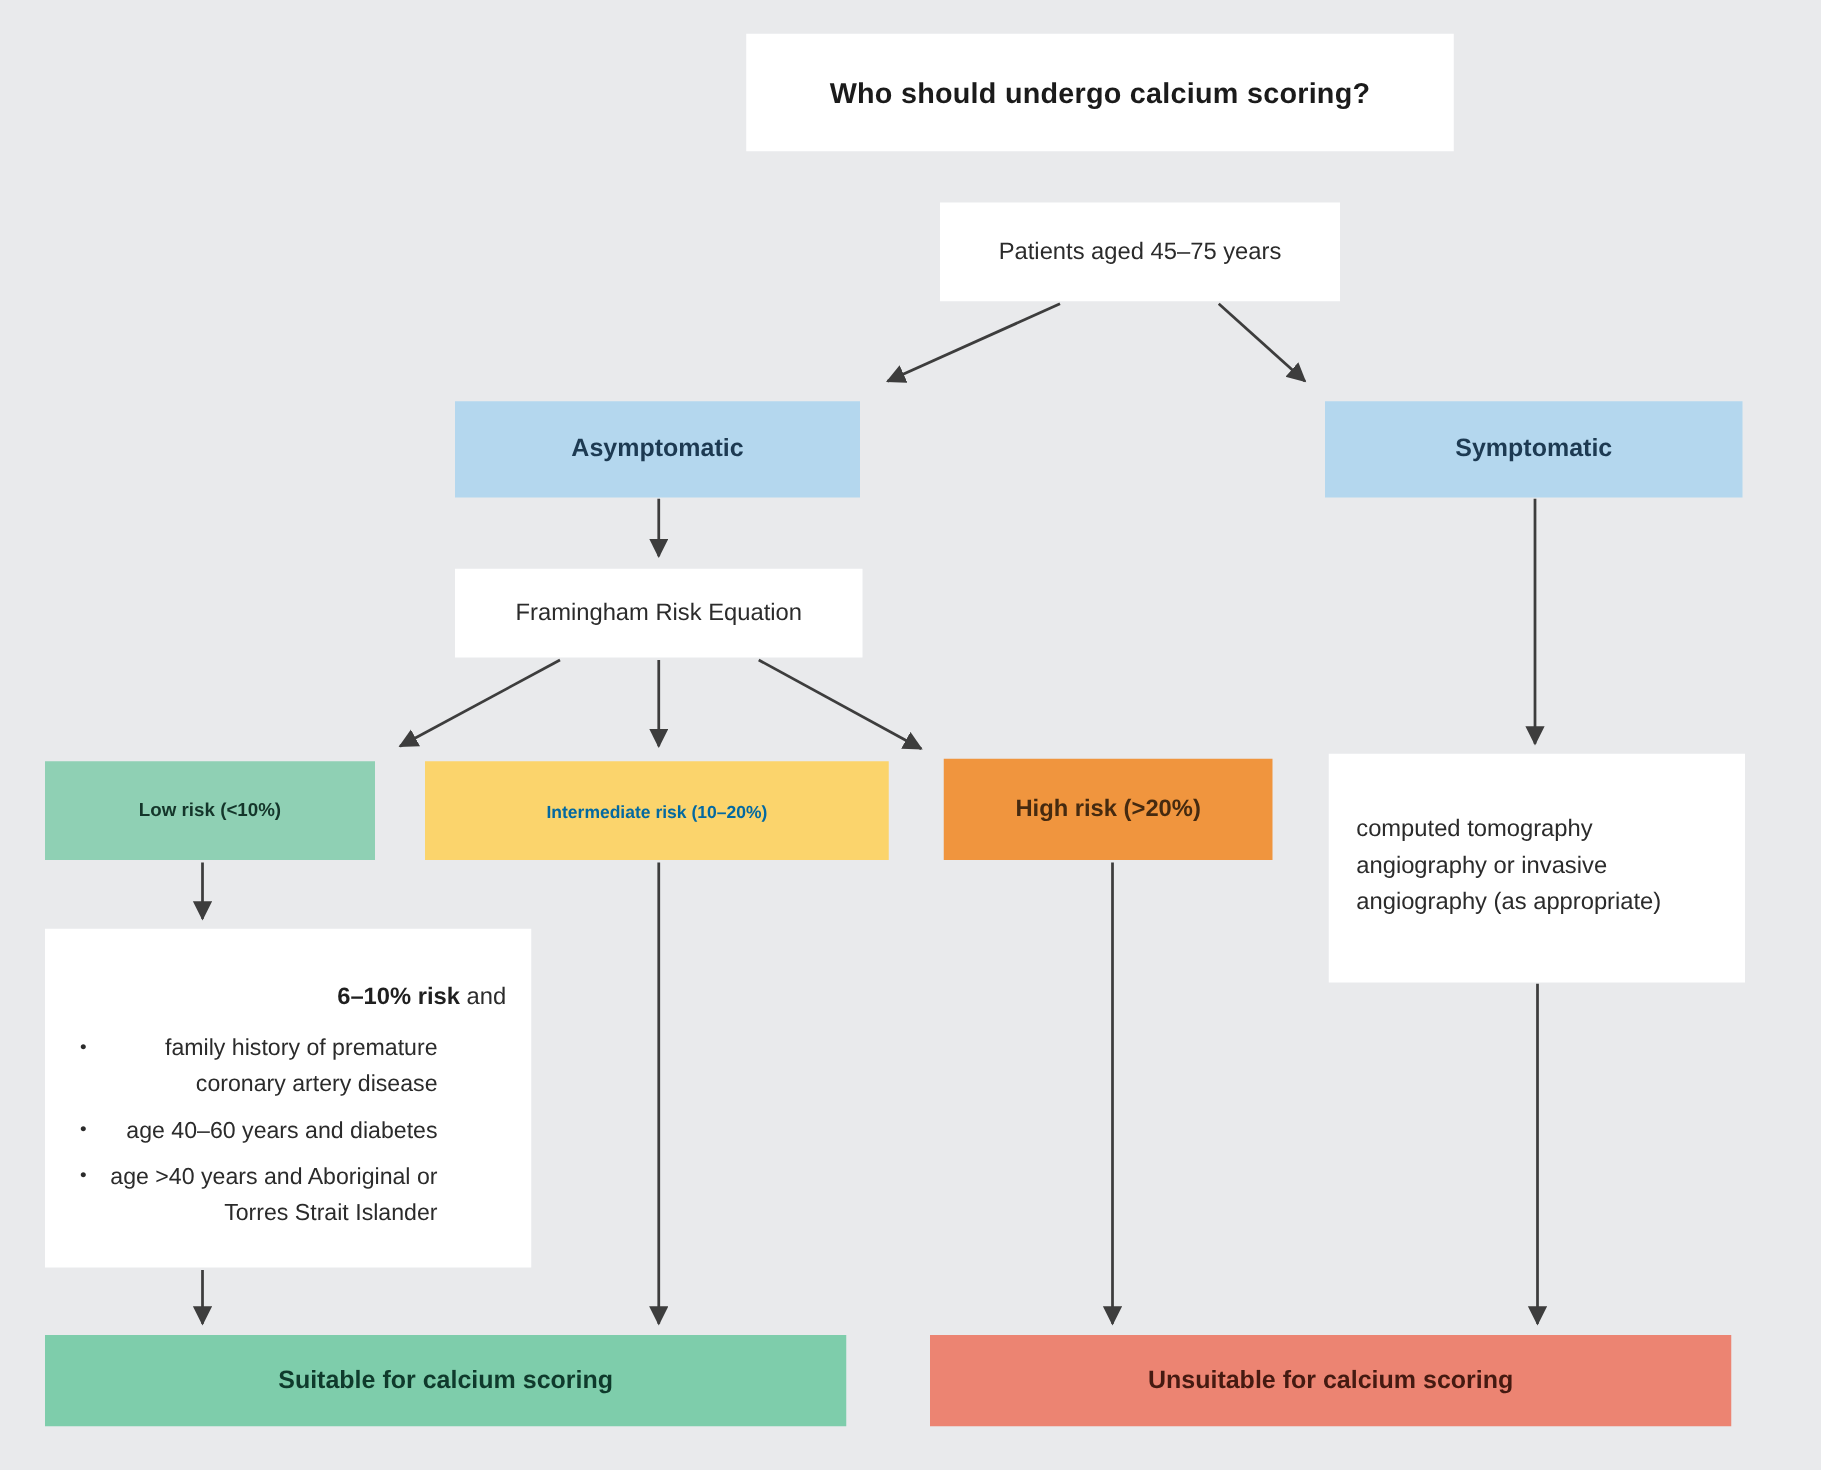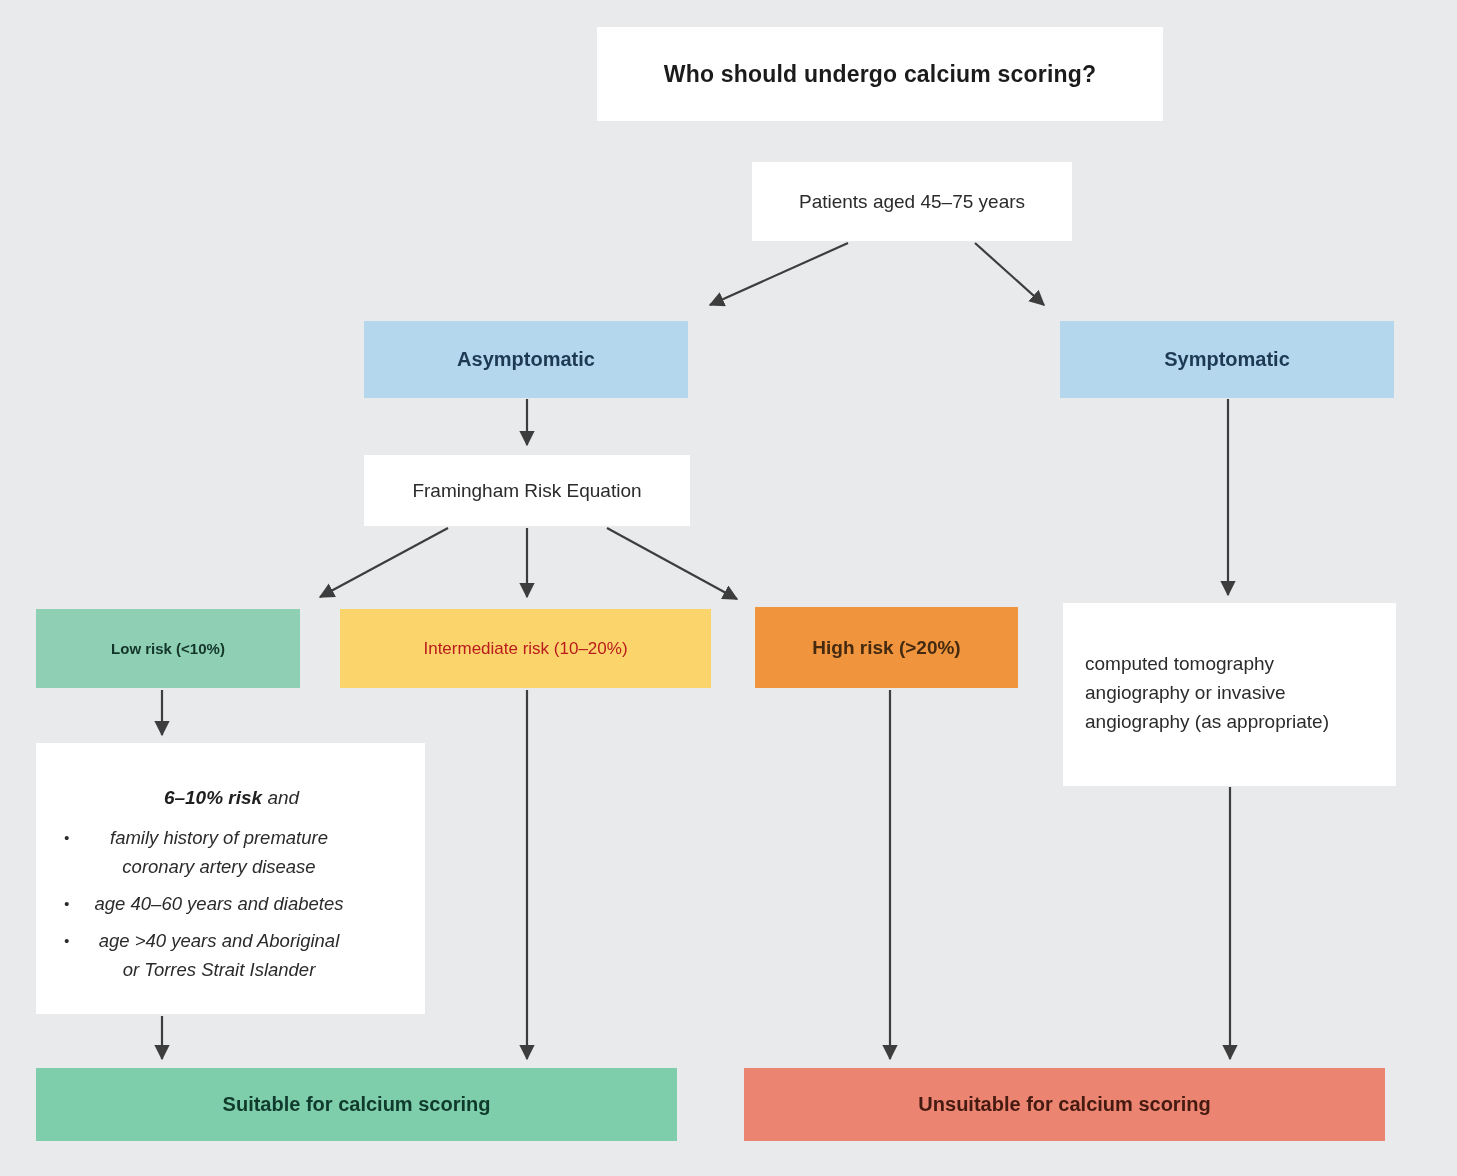--- a/index.html
+++ b/index.html
@@ -21,35 +21,34 @@
   .greenbox{background:#8fd0b4;}
   .yellowbox{background:#fbd46c;}
   .orangebox{background:#f0953e;}
   .greenbar{background:#7ecdab;}
   .salmonbar{background:#ec8472;}
 
   .title-text{font-size:23px;font-weight:700;color:#1b1b1b;letter-spacing:.2px;}
   .plain-text{font-size:19px;color:#2b2b2b;}
   .blue-label{font-size:20px;font-weight:700;color:#1d3a52;}
   .risk-label-green{font-size:15px;font-weight:700;color:#14352a;}
-  .risk-label-yellow{font-size:17px;font-weight:400;color:#b91c1c;}
+  .risk-label-yellow{font-size:14px;font-weight:700;color:#0369a1;}
   .risk-label-orange{font-size:19px;font-weight:700;color:#452a10;}
   .bar-label-green{font-size:20px;font-weight:700;color:#0f3a2c;}
   .bar-label-salmon{font-size:20px;font-weight:700;color:#451a11;}
 
   #stress-box{
     justify-content:flex-start;align-items:flex-start;
     text-align:left;padding:46px 18px 18px 22px;
   }
   .stress-line{font-size:19px;color:#2b2b2b;line-height:29px;}
 
   #detail-box{
-    display:block;text-align:center;
+    display:block;text-align:right;
     padding:44px 20px 20px 22px;
-    font-style:italic;
   }
   .detail-heading{font-size:19px;color:#2b2b2b;margin-bottom:14px;}
   .detail-heading b{color:#1f1f1f;}
   .bullet-list{margin:0;padding:0;list-style:none;width:292px;}
   .bullet-item{
     position:relative;
     font-size:18.5px;color:#2b2b2b;line-height:29px;
     padding-left:30px;margin-bottom:8px;
   }
   .bullet-item::before{

